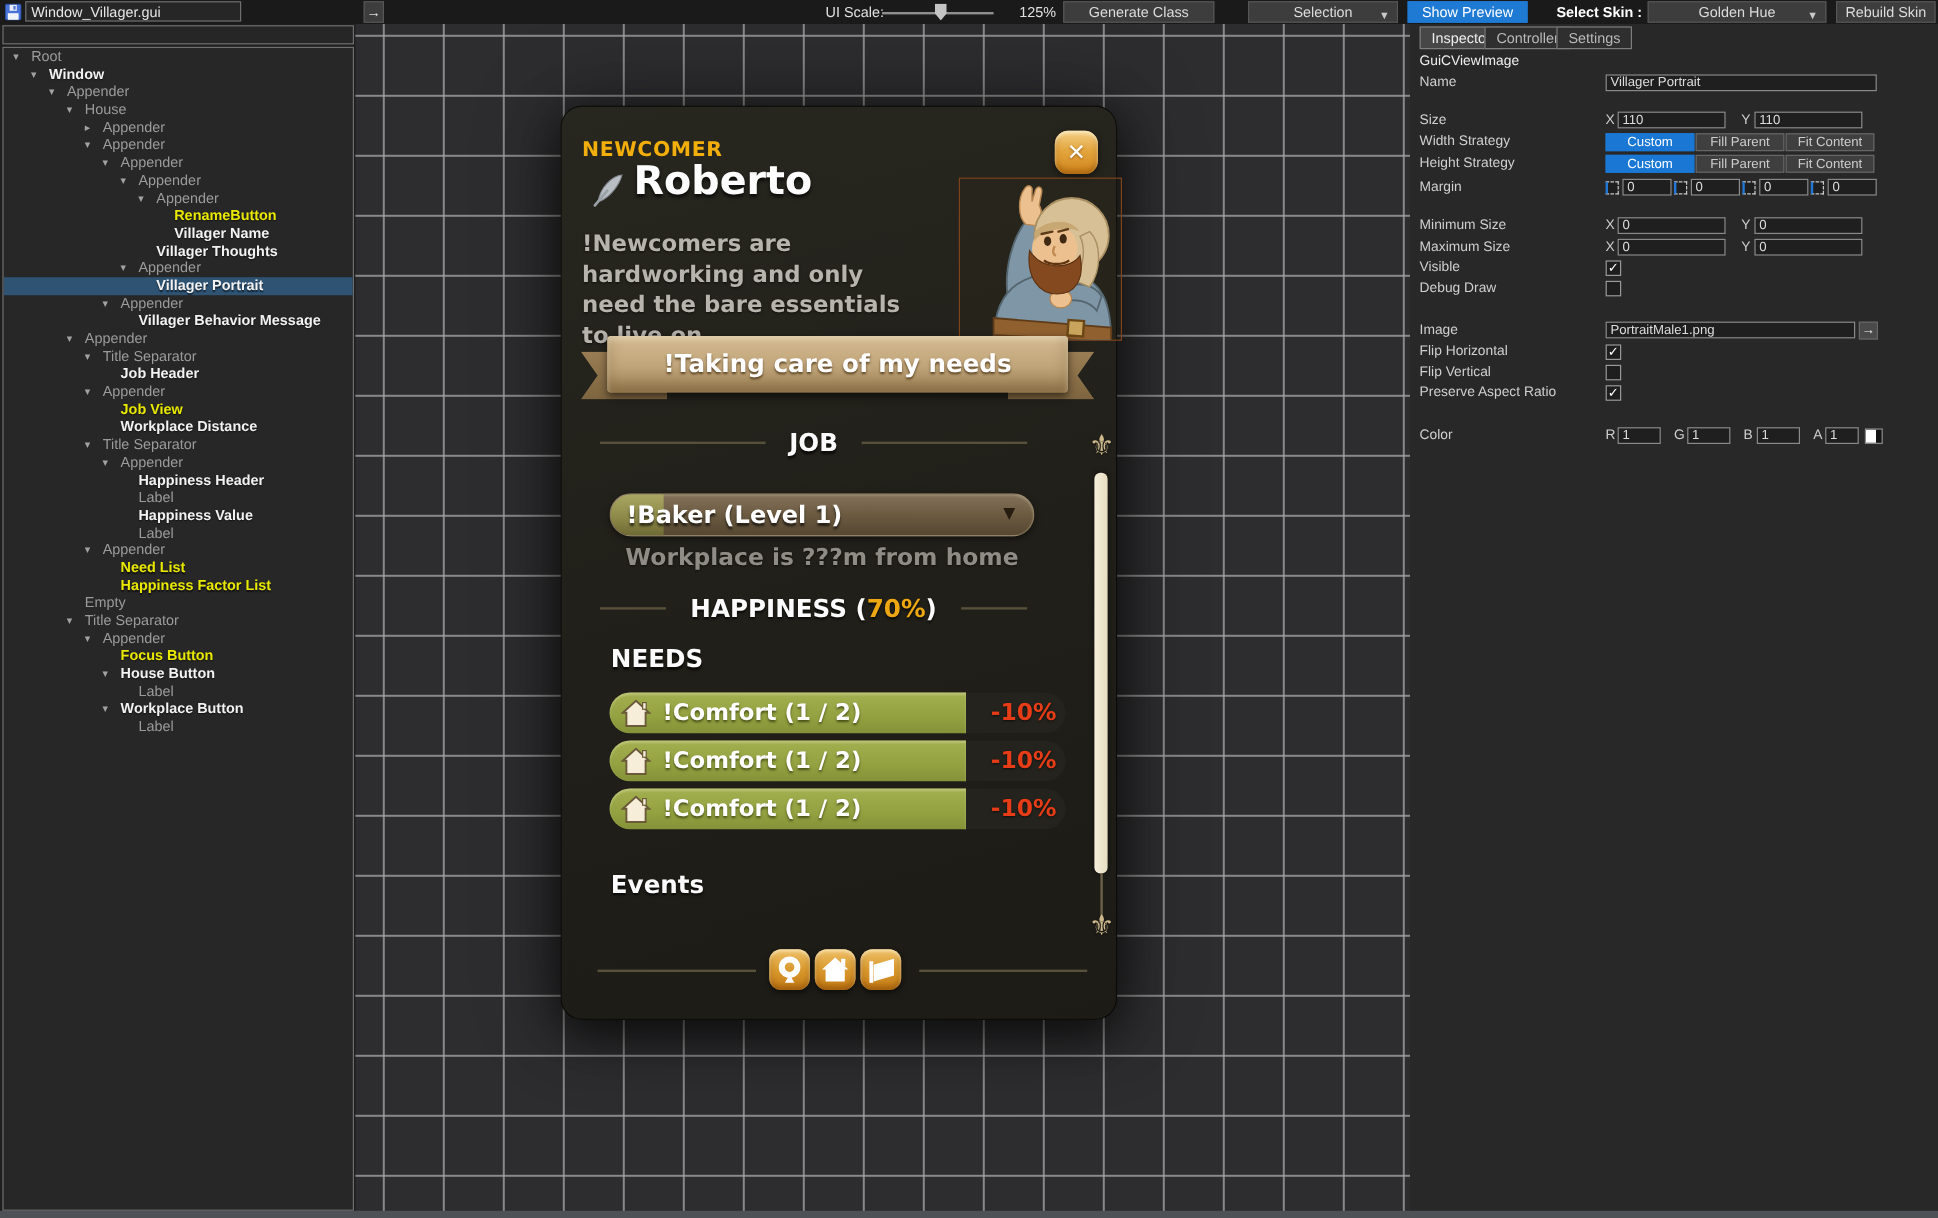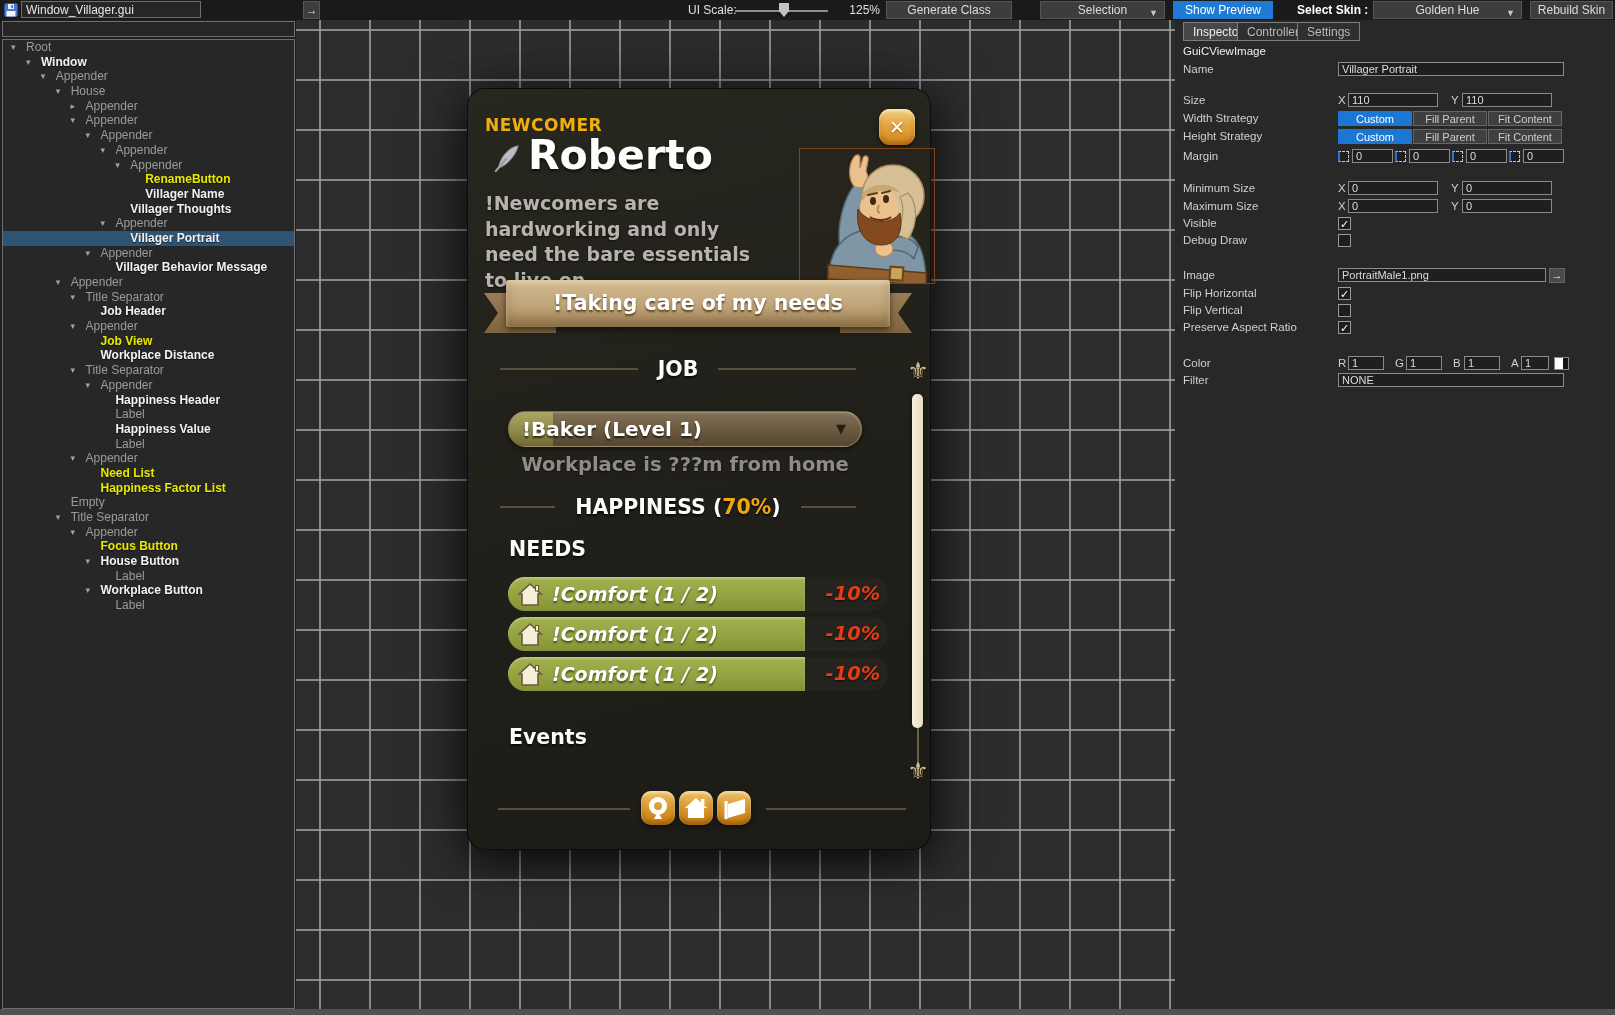--- a/index.html
+++ b/index.html
@@ -47,21 +47,21 @@
     background:linear-gradient(165deg,#27261f 0%,#201f19 55%,#1c1b16 100%);
     border:1px solid rgba(0,0,0,.65);
     box-shadow:0 12px 40px rgba(0,0,0,.65),0 0 70px rgba(0,0,0,.35);
     font-family:"DejaVu Sans","Liberation Sans",sans-serif;z-index:10;}
   #pv-badge{position:absolute;left:17px;top:26px;color:#f2ae0c;font-size:17px;font-weight:bold;letter-spacing:.5px;}
   #pv-close{position:absolute;left:411px;top:20px;width:36px;height:36px;border-radius:11px;
     background:linear-gradient(#f4d086 0%,#e3a63f 45%,#d2861c 100%);
     box-shadow:inset 0 2px 3px rgba(255,245,210,.8),inset 0 -3px 5px rgba(130,70,0,.55),0 2px 5px rgba(0,0,0,.5);
     color:#fff;font-size:19px;font-weight:bold;text-align:center;line-height:36px;cursor:pointer;
     text-shadow:0 1px 2px rgba(100,50,0,.6);}
-  #pv-name{position:absolute;left:60px;top:42px;color:#fdfdfd;font-size:41px;font-weight:bold;
+  #pv-name{position:absolute;left:60px;top:42px;color:#fdfdfd;font-size:33px;font-weight:bold;
     text-shadow:0 2px 3px rgba(0,0,0,.7);}
   #pv-quill{position:absolute;left:24px;top:54px;width:30px;height:30px;}
   #pv-desc{position:absolute;left:17px;top:102px;width:292px;color:#b7b4ae;font-size:19px;
     font-weight:bold;line-height:25.5px;text-shadow:0 1px 2px rgba(0,0,0,.6);}
   #pv-portrait{position:absolute;left:331px;top:59px;width:136px;height:136px;
     border:1px solid #7c431c;background:rgba(62,46,26,.12);overflow:hidden;}
 
   
   #ribbon{position:absolute;left:16px;top:191px;width:428px;height:56px;}
   .rb-tail{position:absolute;top:13px;width:72px;height:40px;background:linear-gradient(#9a7d54,#7e653f);}
@@ -86,21 +86,21 @@
     background:linear-gradient(#aaa763 0%,#8b8747 60%,#6e6a34 100%);}
   #pv-dd-label{position:absolute;left:13px;top:0;height:30px;line-height:34px;color:#fff;
     font-size:20px;font-weight:bold;text-shadow:0 2px 2px rgba(0,0,0,.65);}
   #pv-dd-arrow{position:absolute;right:15px;top:0;height:34px;line-height:34px;color:#261d10;font-size:13px;}
 
   #pv-workplace{position:absolute;left:40px;top:364px;width:354px;text-align:center;color:#8f8c86;
     font-size:19.5px;font-weight:bold;text-shadow:0 1px 2px rgba(0,0,0,.6);}
 
   .pv-h{position:absolute;left:41px;color:#fbfbfb;font-size:20.5px;font-weight:bold;text-shadow:0 2px 2px rgba(0,0,0,.7);}
 
-  .need-row{position:absolute;left:40px;width:380px;height:34px;background:#24231d;border-radius:17px;font-style:italic;}
+  .need-row{position:absolute;left:40px;width:380px;height:34px;background:#24231d;border-radius:17px;}
   .need-green{position:absolute;left:0;top:0;width:297px;height:34px;border-radius:17px 0 0 17px;
     background:linear-gradient(#a3b050 0%,#93a140 60%,#859238 100%);
     box-shadow:inset 0 2px 2px rgba(255,255,220,.3);}
   .need-icon{position:absolute;left:9px;top:4px;width:26px;height:26px;}
   .need-label{position:absolute;left:44px;top:0;height:34px;line-height:34px;color:#fff;font-size:19px;
     font-weight:bold;text-shadow:0 2px 2px rgba(40,45,5,.7);}
   .need-val{position:absolute;left:314px;top:0;width:62px;height:34px;line-height:34px;text-align:center;
     color:#e63c17;font-size:19.5px;font-weight:bold;text-shadow:0 1px 2px rgba(0,0,0,.6);}
 
   #pv-bottom{position:absolute;left:30px;top:700px;width:408px;height:40px;}
@@ -456,19 +456,15 @@
     <input class="in" style="left: 165px; width: 36px;" value="1">
     <span class="axis" style="left:212px">G</span>
     <input class="in" style="left: 223px; width: 36px;" value="1">
     <span class="axis" style="left:270px">B</span>
     <input class="in" style="left: 281px; width: 36px;" value="1">
     <span class="axis" style="left:328px">A</span>
     <input class="in" style="left: 338px; width: 28px;" value="1">
     <div id="color-swatch" style="left:371px"></div>
   </div>
 
-  <div class="irow" style="top:353px">
-    <span class="ilabel">Filter</span>
-    <input class="in" style="left: 155px; width: 226px;" value="NONE">
-  </div>
 </div>
 
 <div id="status-bar"></div>
 
 </body></html>

